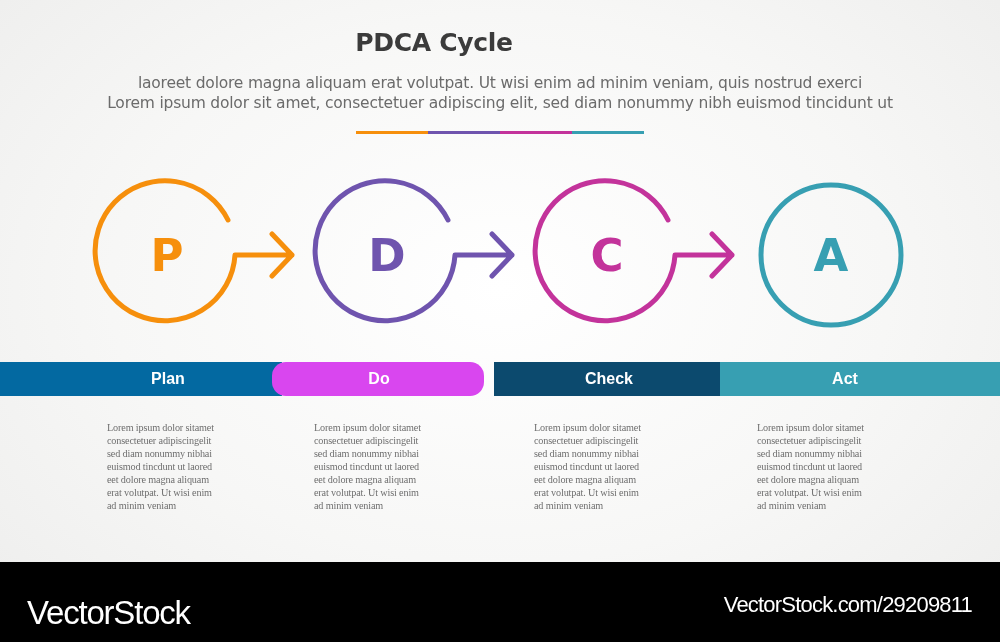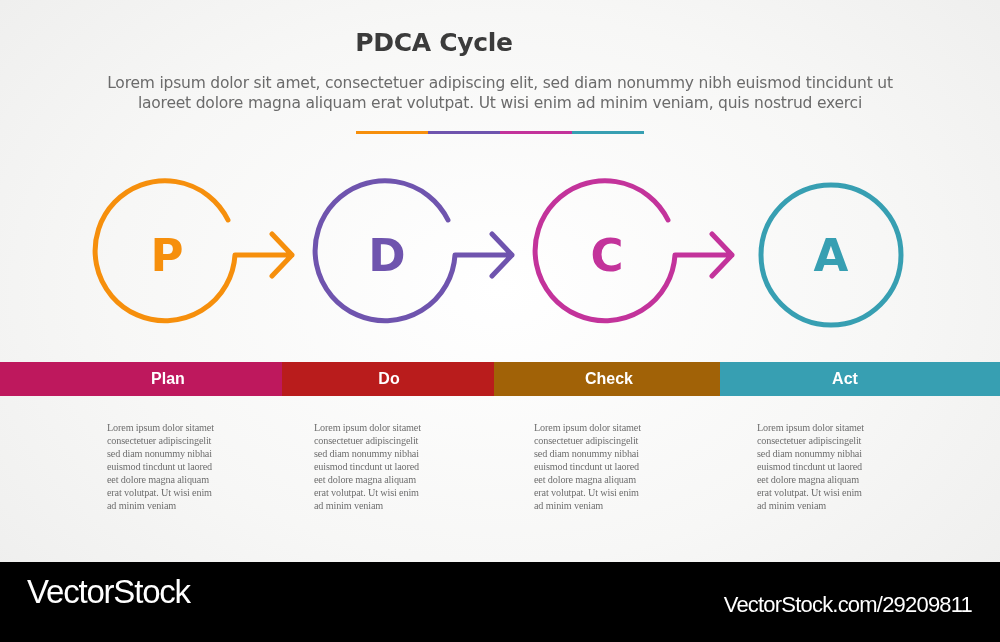--- a/index.html
+++ b/index.html
@@ -32,35 +32,35 @@
     }
     .desc {
       position: absolute; top: 421px; width: 160px;
       font-size: 10.2px; line-height: 13px; color: #6e6e6e;
       font-family: Liberation Serif, serif; letter-spacing: -0.15px;
     }
     .footer {
       position: absolute; left: 0; top: 562px; width: 1000px; height: 80px; background: #000000;
     }
     .footer .brand {
-      position: absolute; left: 27px; top: 11px; color: #ffffff; font-size: 33px;
+      position: absolute; left: 27px; top: 32px; color: #ffffff; font-size: 33px;
       font-family: "Liberation Sans", sans-serif; letter-spacing: -1.2px;
     }
     .footer .ref {
       position: absolute; right: 28px; top: 30px; color: #ffffff; font-size: 22px;
       font-family: "Liberation Sans", sans-serif; letter-spacing: -0.8px;
     }
   </style>
 </head>
 <body>
 
 <div class="title">PDCA Cycle</div>
 <div class="subtitle">
+  <div>laoreet dolore magna aliquam erat volutpat. Ut wisi enim ad minim veniam, quis nostrud exerci</div>
   <div>Lorem ipsum dolor sit amet, consectetuer adipiscing elit, sed diam nonummy nibh euismod tincidunt ut</div>
-  <div>laoreet dolore magna aliquam erat volutpat. Ut wisi enim ad minim veniam, quis nostrud exerci</div>
 </div>
 <div class="underline">
   <span style="background:#f68f0c"></span>
   <span style="background:#6f54ae"></span>
   <span style="background:#c3339b"></span>
   <span style="background:#379fb2"></span>
 </div>
 
 <svg class="diagram" width="1000" height="360" viewBox="0 0 1000 360">
 
@@ -78,27 +78,27 @@
     <path d="M 668 220 A 70 70 0 1 0 675 255 L 732 255 M 712 234 L 732 255 L 712 276"></path>
     <text class="circle-letter" x="607" y="271" text-anchor="middle" fill="#c3339b" stroke="none">C</text>
   </g>
 
   <g stroke="#379fb2" fill="none" stroke-width="5">
     <circle cx="831" cy="255" r="70"></circle>
     <text class="circle-letter" x="831" y="271" text-anchor="middle" fill="#379fb2" stroke="none">A</text>
   </g>
 </svg>
 
-<div class="band" style="left:0; width:282px; background:#be185d;">
+<div class="band" style="left:0; width:282px; background:#0369a1;">
   <span style="margin-left:54px">Plan</span>
 </div>
-<div class="band" style="left:282px; width:212px; background:#b91c1c;">
+<div class="band" style="left:272px; width:212px; background:#d946ef;border-radius:14px;">
   <span style="margin-left:2px">Do</span>
 </div>
-<div class="band" style="left:494px; width:226px; background:#a16207;">
+<div class="band" style="left:494px; width:226px; background:#0c4a6e;">
   <span style="margin-left:4px">Check</span>
 </div>
 <div class="band" style="left:720px; width:308px; background:#379fb2;">
   <span style="margin-left:-58px">Act</span>
 </div>
 
 <div class="desc" style="left:107px">
   <div>Lorem ipsum dolor sitamet</div>
   <div>consectetuer adipiscingelit</div>
   <div>sed diam nonummy nibhai</div>

